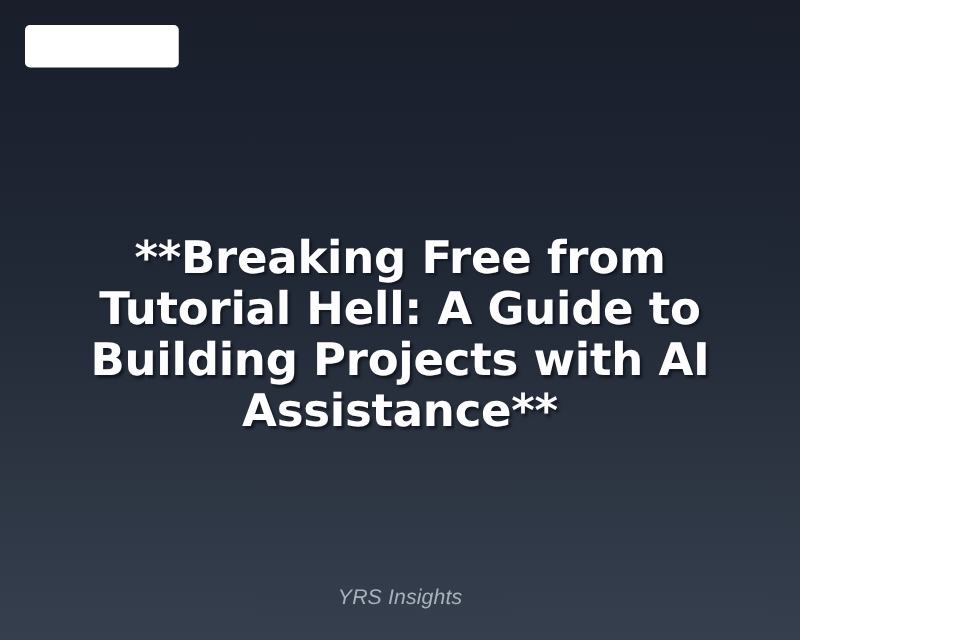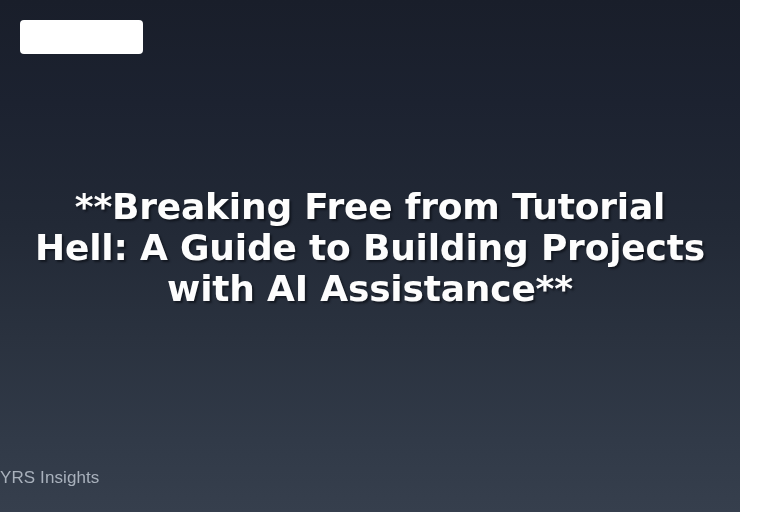--- a/index.html
+++ b/index.html
@@ -9,21 +9,21 @@
 
   body {
     width: 768px;
     height: 512px;
     overflow: hidden;
     font-family: "Liberation Sans", sans-serif;
   }
 
   #slide {
     position: relative;
-    width: 740px;
+    width: 640px;
     height: 512px;
     box-sizing: border-box;
     background: linear-gradient(180deg,
         #191e2a 0%,
         #1b2插,
         #1c2230 18%,
         #222936 42%,
         #2b3340 68%,
         #323b49 88%,
         #363f4d 100%);
@@ -77,21 +77,22 @@
     color: #fdfdfd;
     text-shadow: 2px 2px 2px rgba(8, 11, 17, 0.62);
     white-space: pre-line;
   }
 
   #footer-block {
     position: absolute;
     left: 0;
     right: 0;
     top: 468px;
-    text-align: left;
+    text-align: center;
+    font-style: italic;
   }
 
   #footer-text {
     margin: 0;
     font-family: "Liberation Sans", sans-serif;
     font-size: 17px;
     font-weight: normal;
     line-height: 20px;
     color: #a9b1bc;
     letter-spacing: 0.1px;

